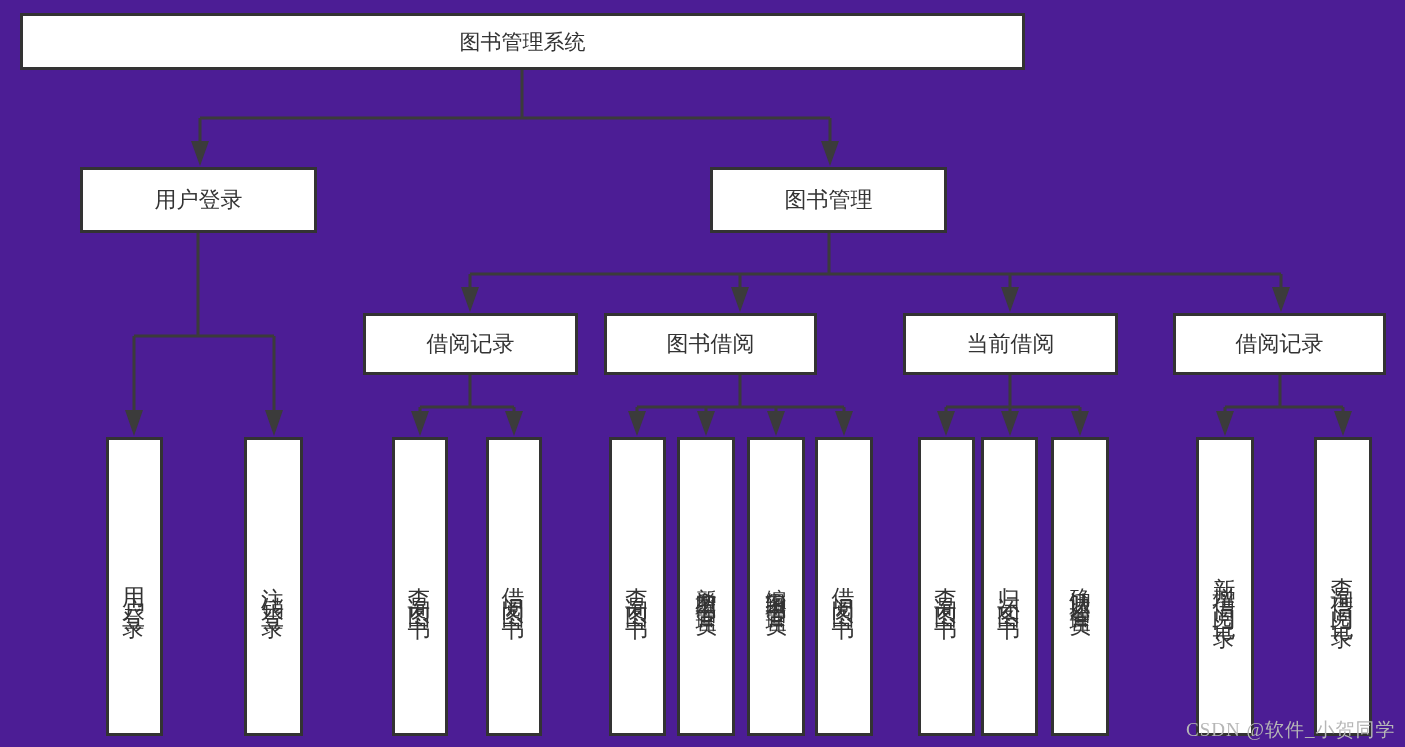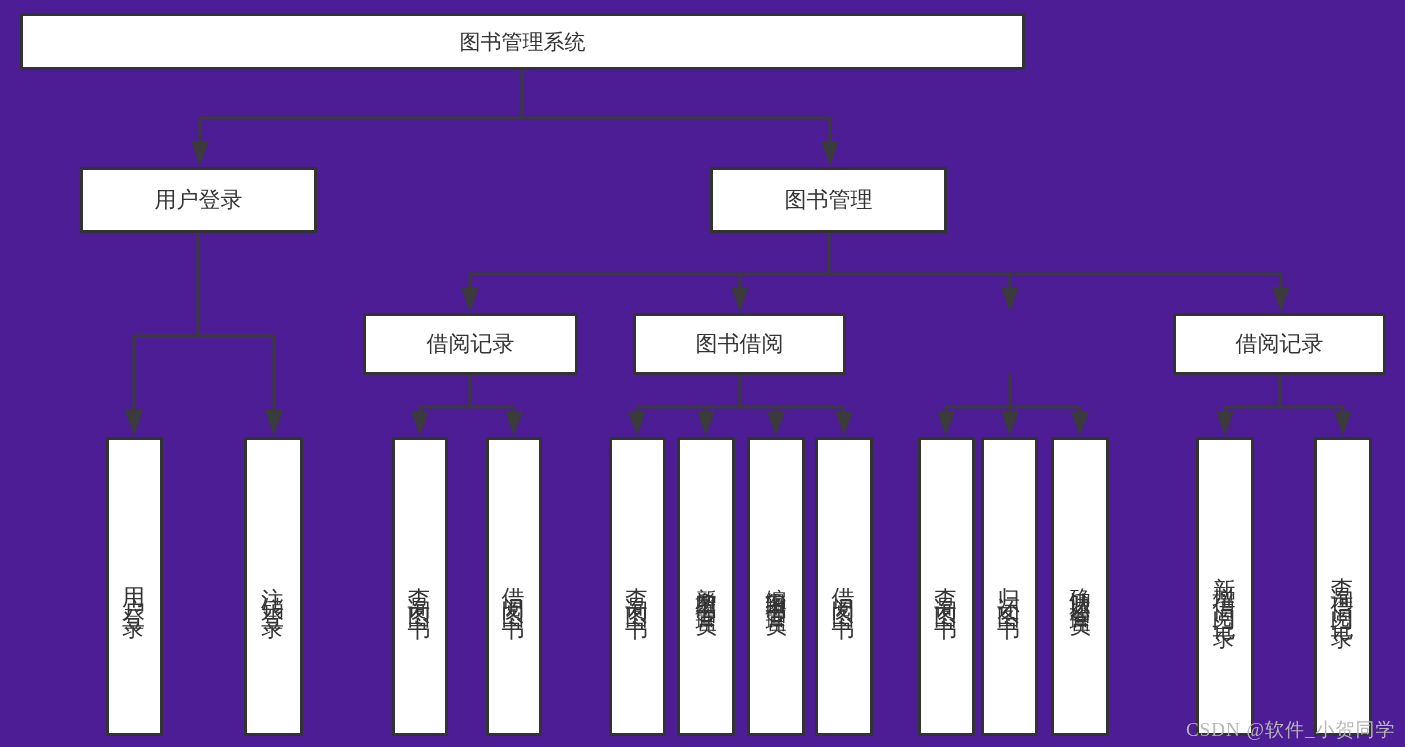--- a/index.html
+++ b/index.html
@@ -112,21 +112,22 @@
       <polygon points="1334,411 1352,411 1343,436"></polygon>
     </g>
   </svg>
 
   <div class="node root" style="left:20px; top:13px; width:1005px; height:57px;">图书管理系统</div>
 
   <div class="node branch" style="left:80px; top:167px; width:237px; height:66px;">用户登录</div>
   <div class="node branch" style="left:710px; top:167px; width:237px; height:66px;">图书管理</div>
 
   <div class="node branch" style="left:363px; top:313px; width:215px; height:62px;">借阅记录</div>
-  <div class="node branch" style="left:633px; top:313px; width:213px; height:62px;">图书借阅</div>
+  <div class="node branch" style="left:604px; top:313px; width:213px; height:62px;">图书借阅</div>
+  <div class="node branch" style="left:903px; top:313px; width:215px; height:62px;">当前借阅</div>
   <div class="node branch" style="left:1173px; top:313px; width:213px; height:62px;text-align:right;">借阅记录</div>
 
   <div class="node leaf" style="left:106px; top:437px; width:57px; height:299px;">用户登录</div>
   <div class="node leaf" style="left:244px; top:437px; width:59px; height:299px;">注销登录</div>
 
   <div class="node leaf" style="left:392px; top:437px; width:56px; height:299px;">查询图书</div>
   <div class="node leaf" style="left:486px; top:437px; width:56px; height:299px;">借阅图书</div>
 
   <div class="node leaf" style="left:609px; top:437px; width:57px; height:299px;">查询图书</div>
   <div class="node leaf long" style="left:677px; top:437px; width:58px; height:299px;">新增图书（管理员）</div>

